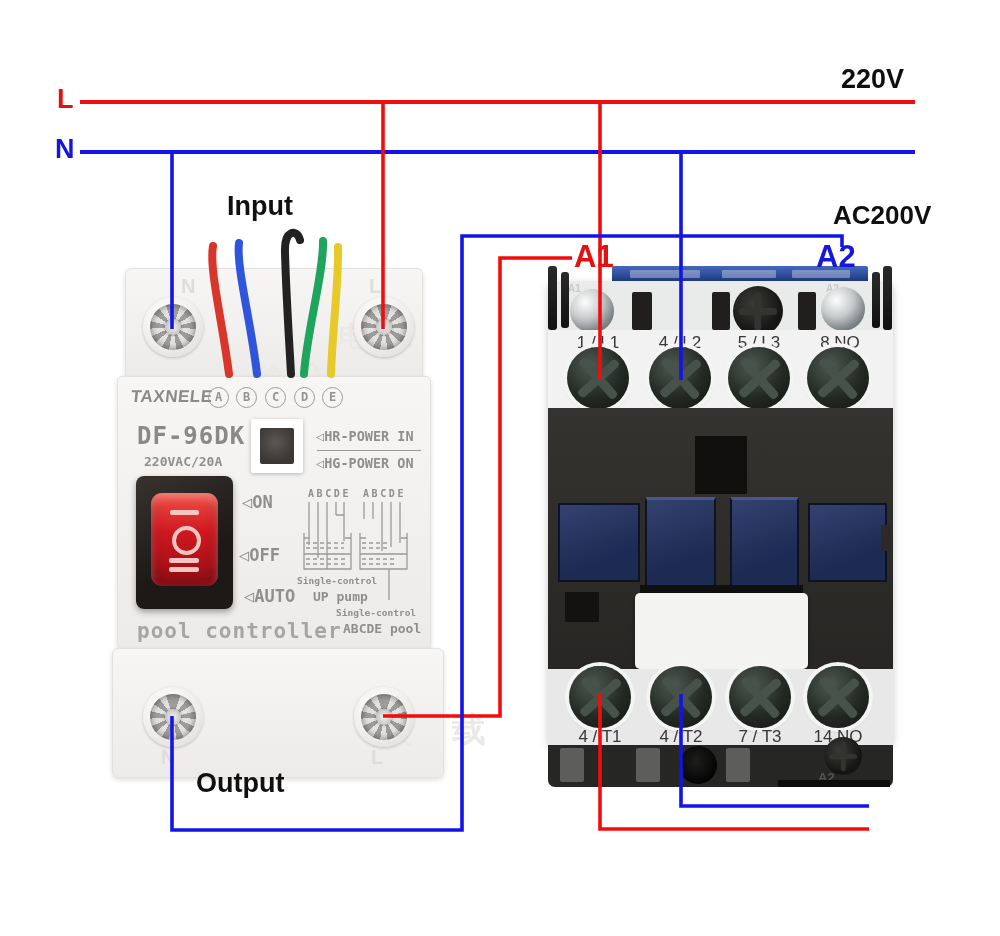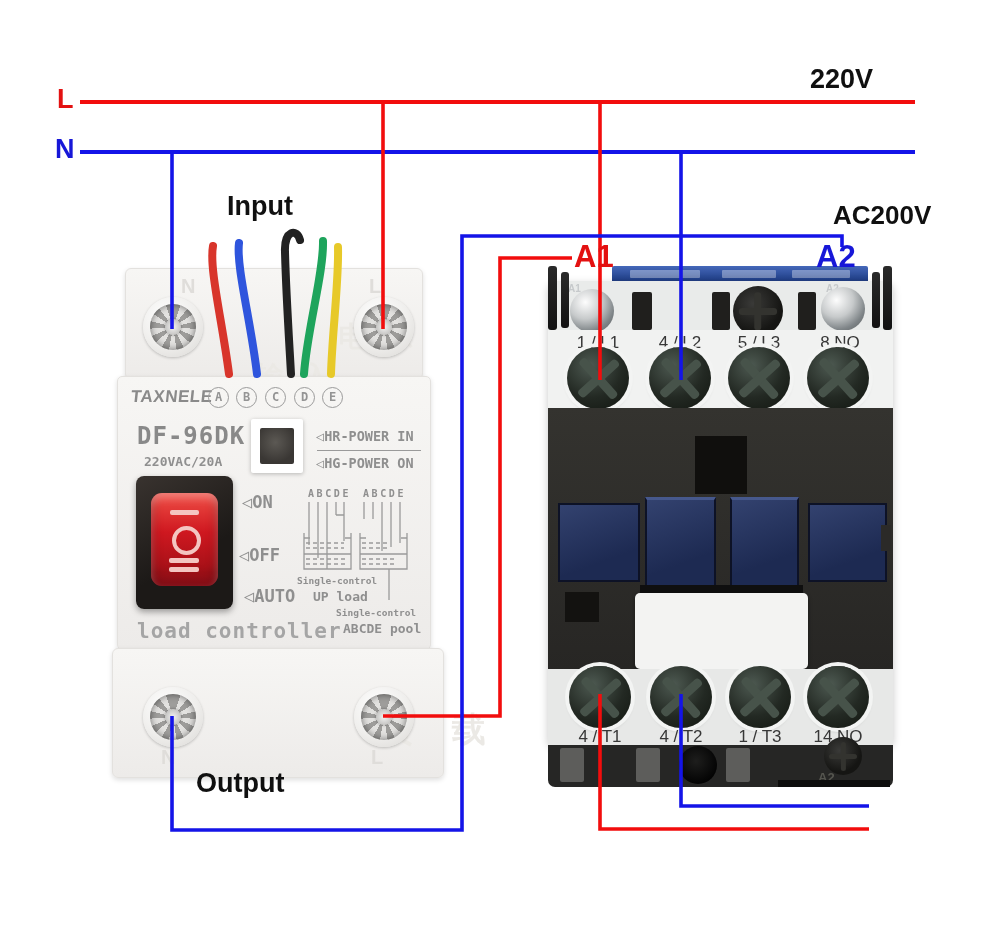--- a/index.html
+++ b/index.html
@@ -71,21 +71,21 @@
   svg.under{z-index:4}
   .diag{stroke:#9a9a9a;stroke-width:1.3;fill:none}
 </style>
 </head>
 <body>
 
 <div class="canvas">
 
   <div class="lbl red" style="left:57px;top:86px">L</div>
   <div class="lbl blue" style="left:55px;top:136px">N</div>
-  <div class="lbl" style="left:810px;top:66px">220V</div>
+  <div class="lbl" style="left:841px;top:66px">220V</div>
   <div class="lbl" style="left:227px;top:193px">Input</div>
   <div class="lbl" style="left:833px;top:202px;font-size:26px">AC200V</div>
   <div class="lbl red big" style="left:574px;top:241px">A1</div>
   <div class="lbl blue big" style="left:816px;top:241px">A2</div>
   <div class="lbl" style="left:196px;top:770px">Output</div>
 
   <div class="box" style="left:125px;top:268px;width:296px;height:110px">
     <span class="faint" style="left:55px;top:7px">N</span>
     <span class="faint" style="left:243px;top:7px">L</span>
     <div class="cjk" style="left:130px;top:8px;font-size:28px;line-height:40px;letter-spacing:4px">
@@ -151,24 +151,24 @@
 
         <path d="M70,17 V34 M79,17 V34 M88,17 V66 M97,17 V62 M106,17 V58"></path>
 
         <path d="M66,48 V84 H113 V48 M66,53 H72 M107,53 H113"></path>
         <path d="M68,58 H96 M68,63 H96 M68,74 H100 M68,79 H100" stroke-dasharray="4 3"></path>
         <path d="M66,69 H113"></path>
         <path d="M95,84 V115"></path>
       </g>
     </svg>
     <span class="print" style="left:179px;top:199px;font-size:9.5px">Single-control</span>
-    <span class="print" style="left:195px;top:213px;font-size:13px">UP load</span>
+    <span class="print" style="left:195px;top:213px;font-size:13px">UP pump</span>
     <span class="print" style="left:218px;top:231px;font-size:9.5px">Single-control</span>
     <span class="print" style="left:225px;top:245px;font-size:13px">ABCDE pool</span>
-    <span class="print" style="left:19px;top:244px;font-size:21px;letter-spacing:1px;color:#a5a5a5">load controller</span>
+    <span class="print" style="left:19px;top:244px;font-size:21px;letter-spacing:1px;color:#a5a5a5">pool controller</span>
   </div>
 
   <div class="box" style="left:112px;top:648px;width:330px;height:128px">
     <div class="cjk" style="left:110px;top:14px;font-size:34px;line-height:44px;letter-spacing:14px">
       <span>负 载</span><br>
     </div>
     <div class="screw" style="left:30px;top:38px">
         <div class="star"></div>
       </div>
     <div class="screw" style="left:241px;top:38px">
@@ -220,21 +220,21 @@
       <div class="plate" style="left:87px;top:185px;width:173px;height:76px"></div>
     </div>
 
     <div class="bandbot"></div>
     <div class="tscrew" style="left:21px;top:385px"></div>
     <div class="tscrew" style="left:102px;top:385px"></div>
     <div class="tscrew" style="left:181px;top:385px"></div>
     <div class="tscrew" style="left:259px;top:385px"></div>
     <span class="tlabel" style="left:12px;top:446px">4 / T1</span>
     <span class="tlabel" style="left:93px;top:446px">4 / T2</span>
-    <span class="tlabel" style="left:172px;top:446px">1 / T3</span>
+    <span class="tlabel" style="left:172px;top:446px">7 / T3</span>
     <span class="tlabel" style="left:250px;top:446px">14 NO</span>
   </div>
 
   <div class="cfoot">
     <div class="ftab" style="left:12px"></div>
     <div class="ftab" style="left:88px"></div>
     <div class="ftab" style="left:178px"></div>
     <div class="abs" style="left:131px;top:1px;width:38px;height:38px;border-radius:50%;background:radial-gradient(circle at 45% 40%,#1e1e1d,#040404 70%)"></div>
     <div class="blkscrew" style="left:276px;top:-8px;width:38px;height:38px"></div>
     <span class="molded" style="left:270px;top:26px;font-size:13px;color:#55554f">A2</span>

